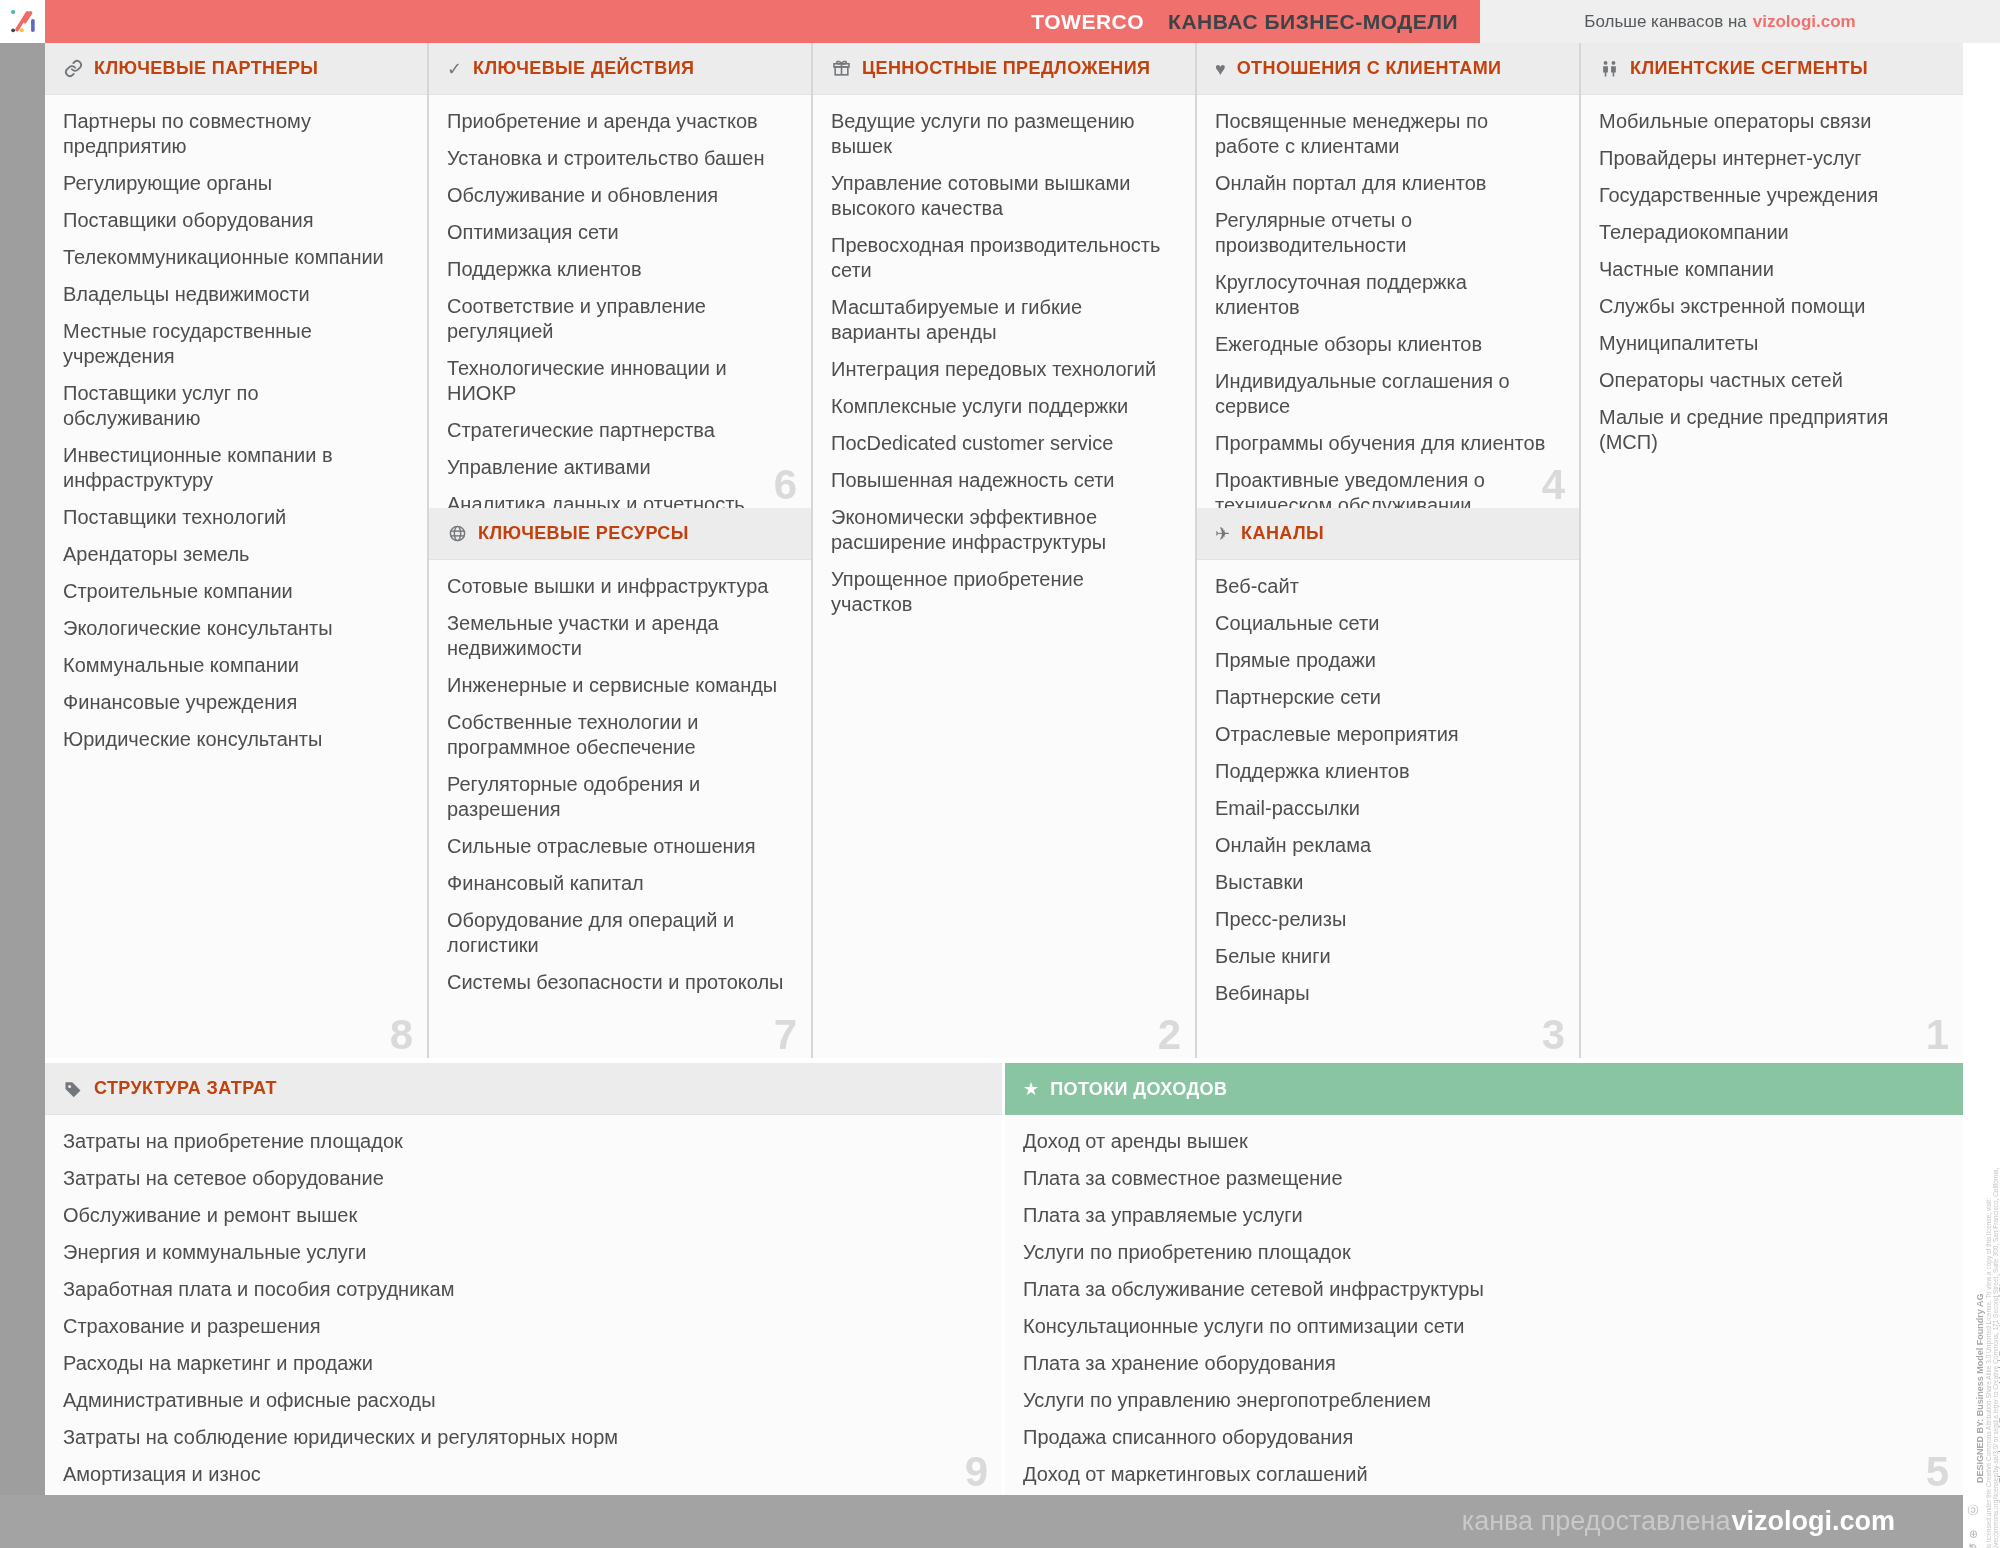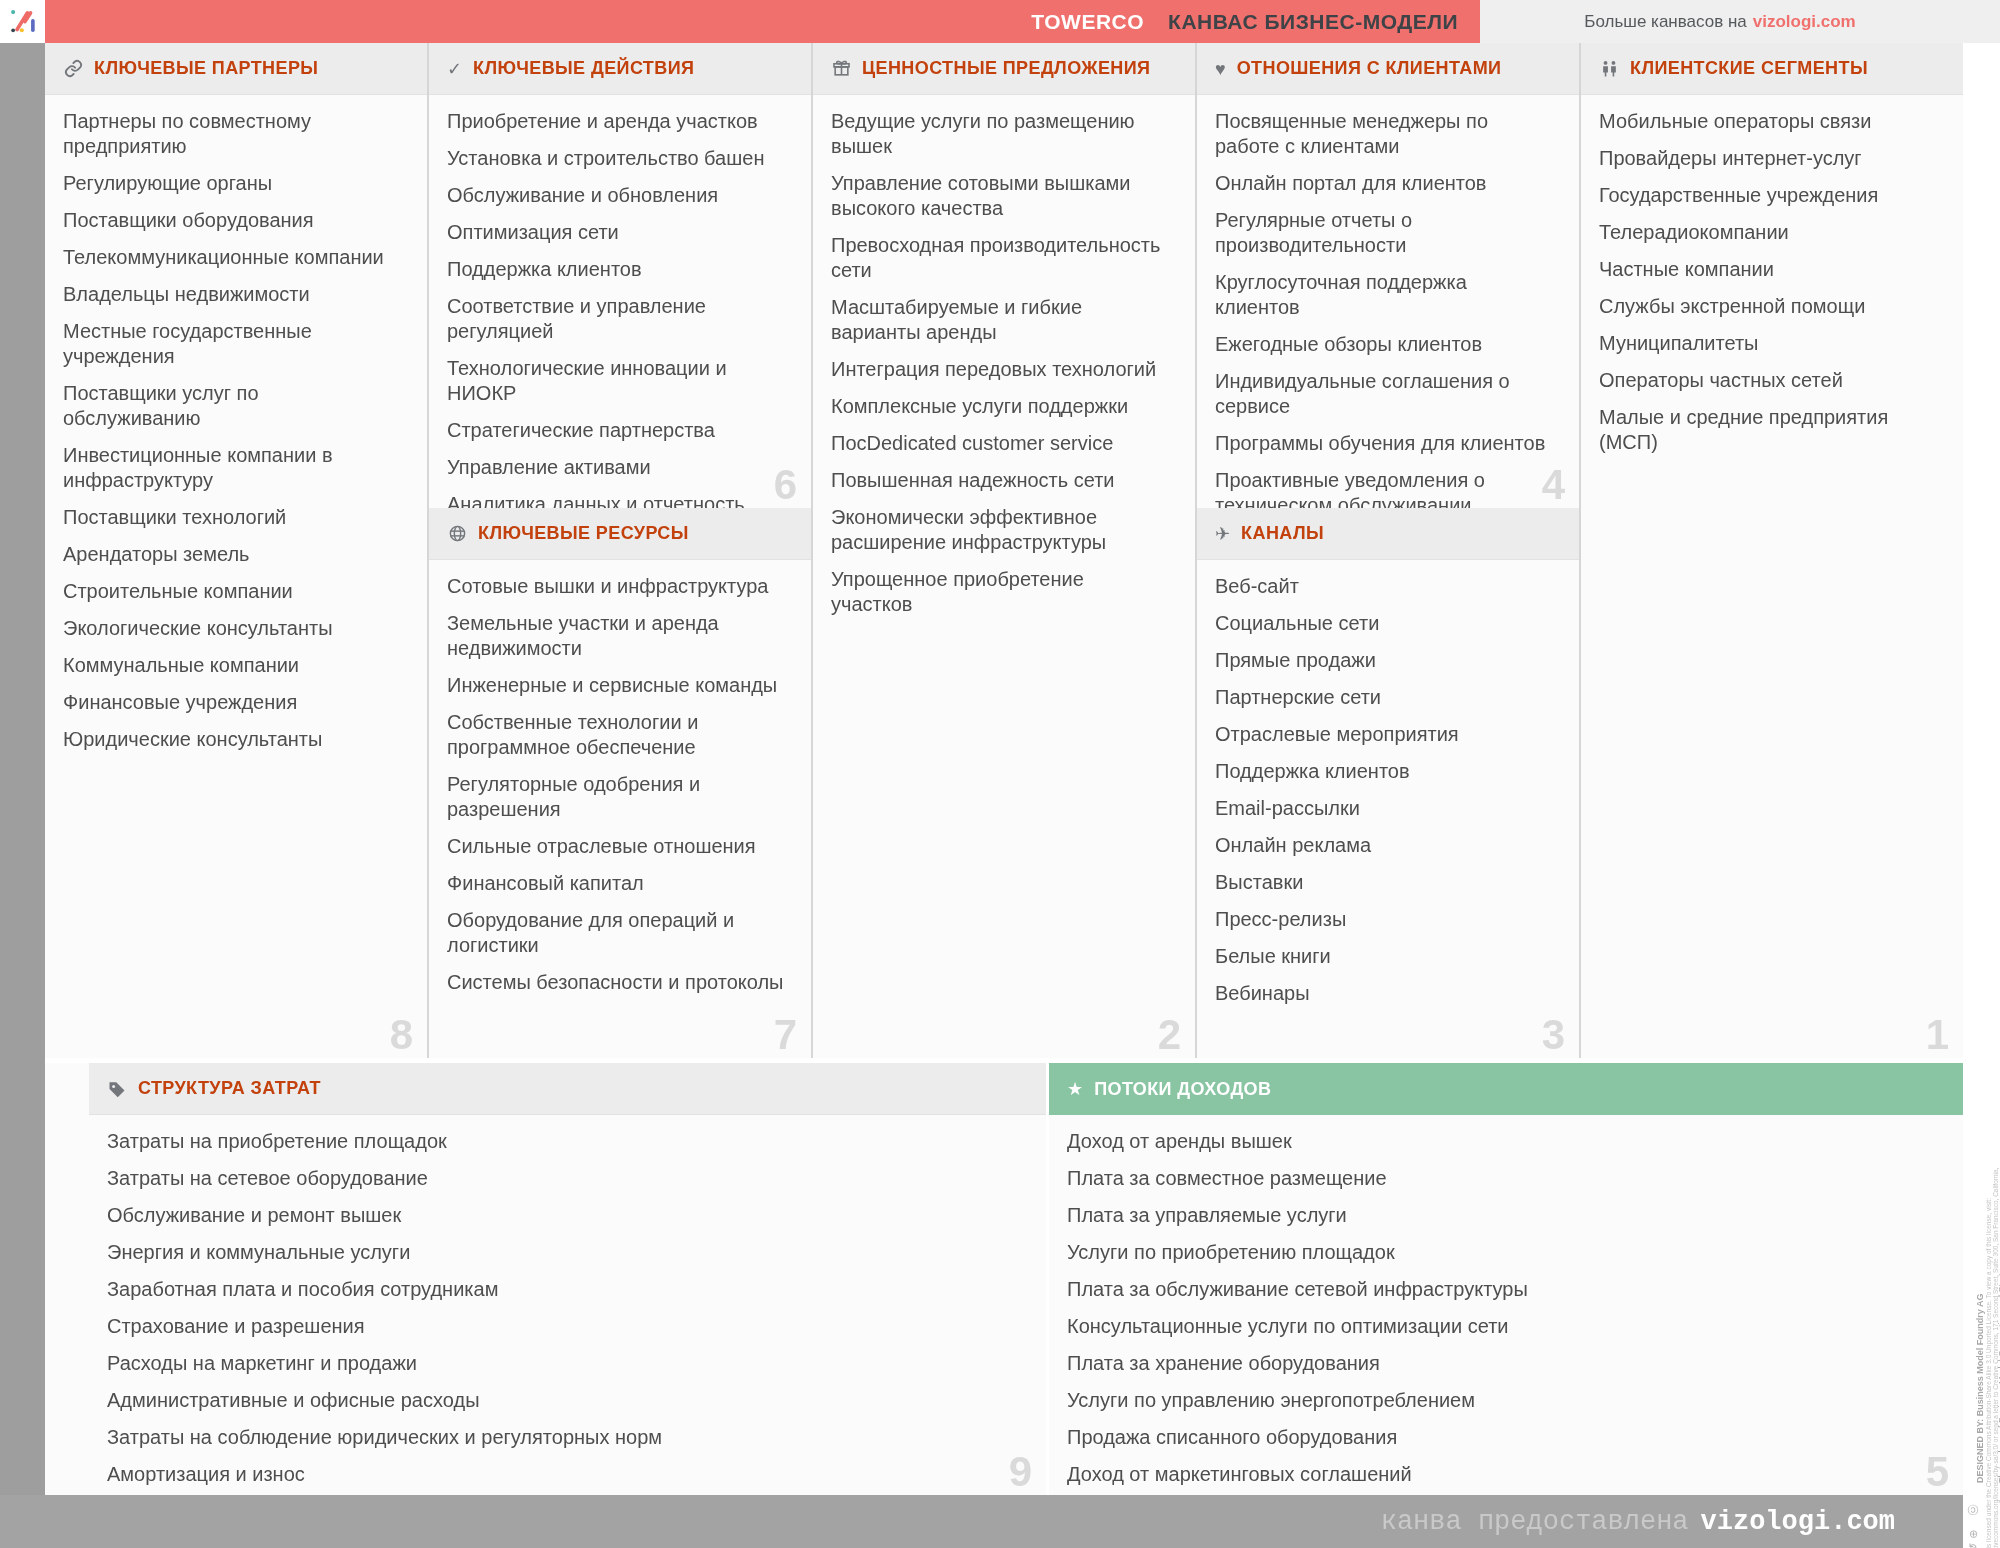--- a/index.html
+++ b/index.html
@@ -30,38 +30,38 @@
   .band-title{font-size:18px;font-weight:bold;color:#c2410c;letter-spacing:.4px;margin:0;white-space:nowrap;}
   .ic{color:#73777b;display:inline-flex;align-items:center;justify-content:center;width:20px;height:20px;flex:0 0 20px;}
   .ic.glyph{font-size:18px;line-height:1;width:auto;flex:0 0 auto;}
   .list{padding:14px 26px 0 18px;}
   .item{font-size:20px;line-height:25px;color:#4e4e4e;margin:0 0 12px 0;}
   .num{position:absolute;right:14px;bottom:2px;font-size:42px;font-weight:bold;color:#dadada;line-height:1;}
 
   
   .bottom{position:absolute;left:45px;top:1063px;width:1918px;height:432px;display:flex;gap:3px;background:#ffffff;}
   .bsec{position:relative;background:#fbfbfb;overflow:hidden;}
-  .bsec.cost{flex:0 0 957px;padding-left:44px;}
+  .bsec.cost{flex:0 0 957px;}
   .bsec.revenue{flex:1 1 auto;}
   .band.green{background:#8ac5a3;border-bottom:none;}
   .band.green .band-title{color:#ffffff;}
   .band.green .ic{color:#ffffff;}
 
   
   .rightstrip{position:absolute;left:1963px;top:43px;width:37px;height:1505px;background:#ffffff;}
   .vtext{writing-mode:vertical-rl;transform:rotate(180deg);white-space:pre-line;}
   .attr-designed{position:absolute;left:1px;top:1110px;height:330px;font-size:9px;line-height:11px;color:#a8a8a8;}
   .attr-designed .b{font-weight:bold;}
   .attr-icons{position:absolute;left:3px;top:1450px;height:90px;font-size:11px;letter-spacing:4px;color:#b5b5b5;}
   .attr-license{position:absolute;left:22px;top:1105px;height:430px;font-size:6.5px;line-height:7px;color:#c4c4c4;}
 
   
   .footer{position:absolute;left:0;top:1495px;width:1963px;height:53px;background:#a3a3a3;
-          display:flex;align-items:center;justify-content:flex-end;gap:12px;
-          padding-right:68px;box-sizing:border-box;font-size:27px;font-family:Liberation Mono, monospace;}
+          display:flex;align-items:center;justify-content:flex-end;gap:1px;
+          padding-right:68px;box-sizing:border-box;font-size:27px;}
   .footer .txt{color:#c9c9c9;}
   .footer .lnk{color:#ffffff;font-weight:bold;}
 
   svg{display:block;}
 </style>
 </head>
 <body>
 
 <div class="page">
 

